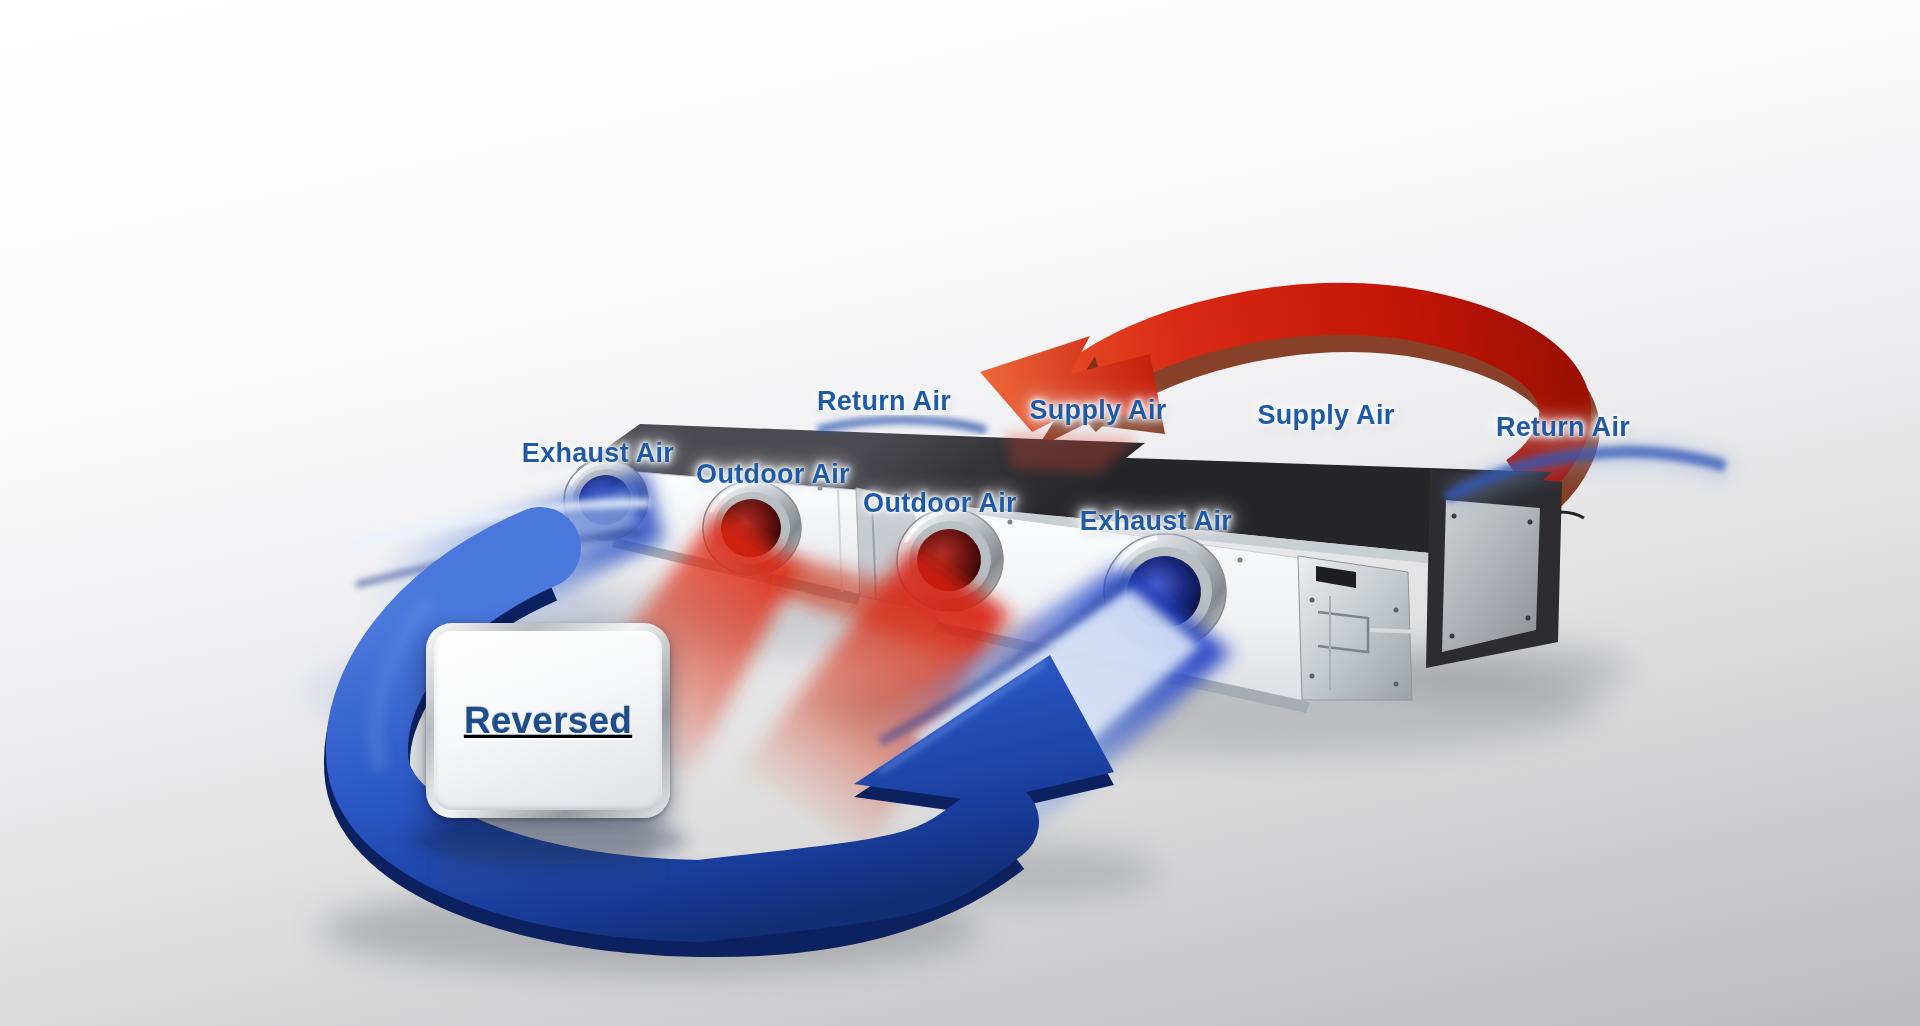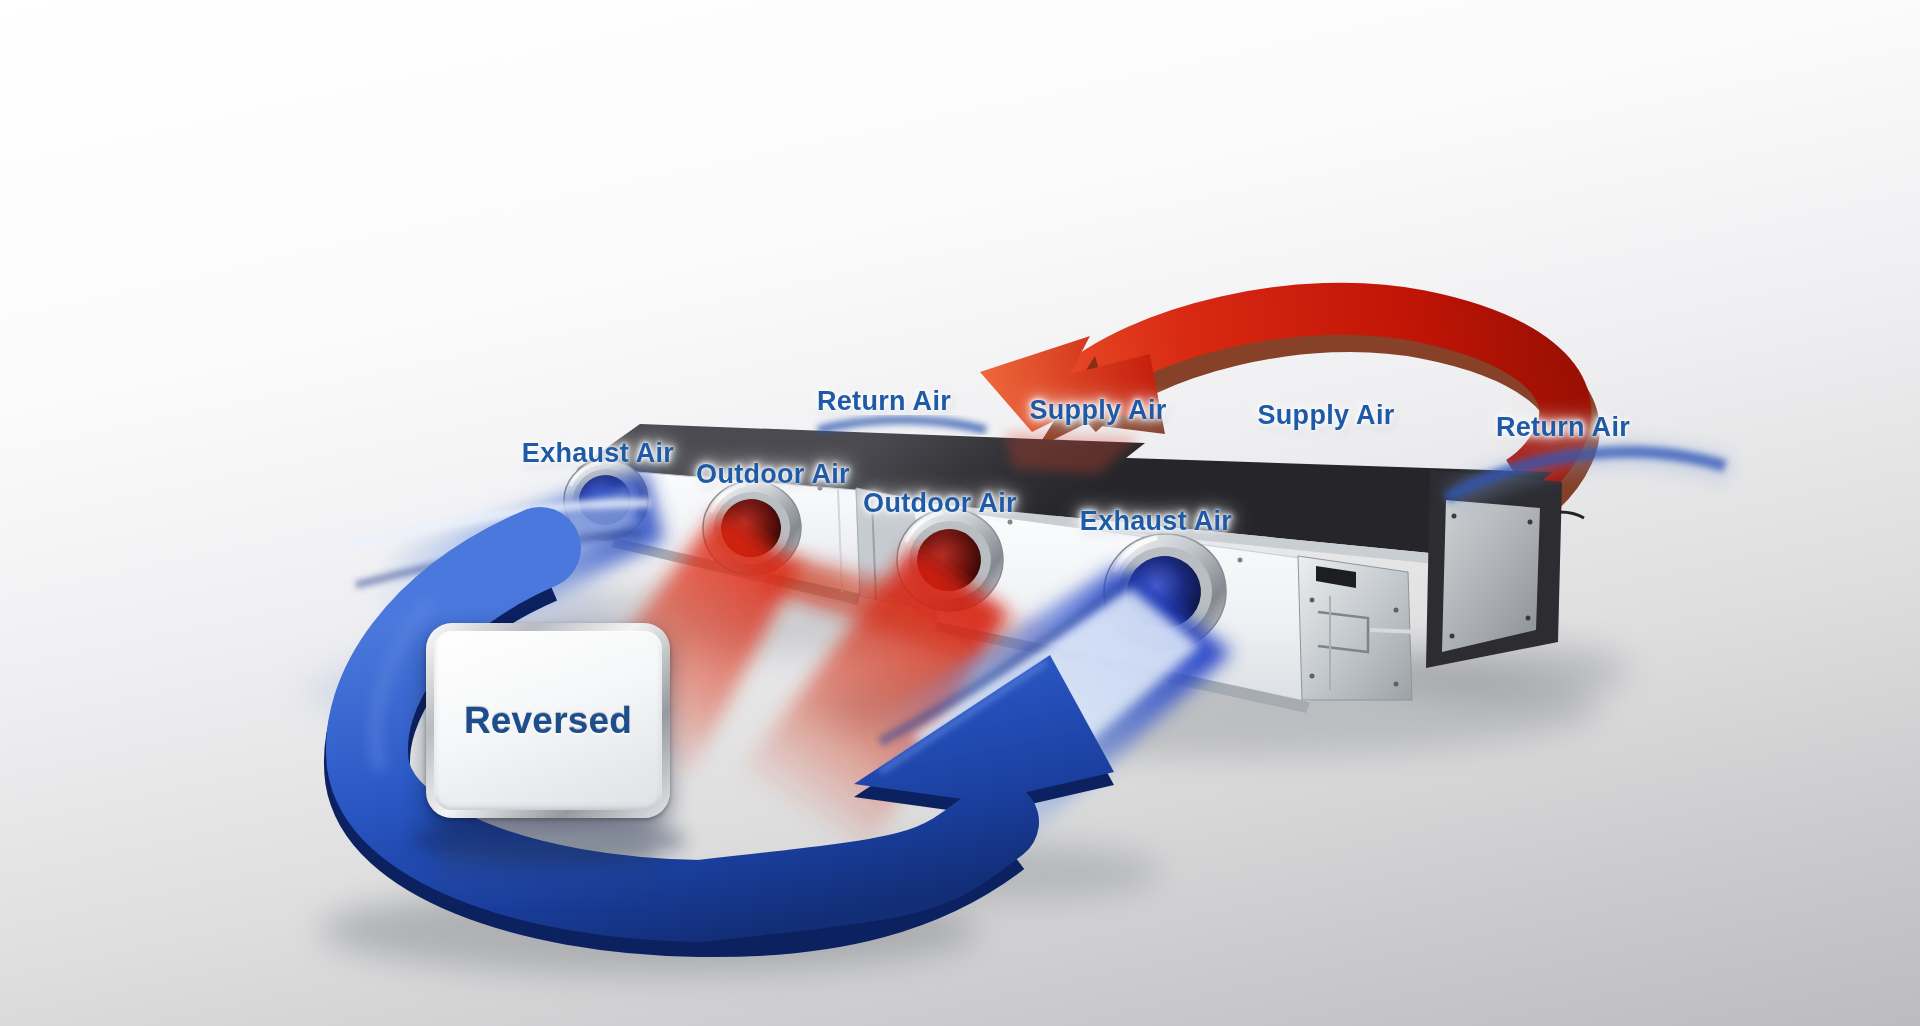--- a/index.html
+++ b/index.html
@@ -18,21 +18,21 @@
   .badge{
     position:absolute;left:426px;top:623px;width:244px;height:195px;box-sizing:border-box;
     border-radius:26px;padding:8px;
     background:linear-gradient(135deg,#fdfdfd 0%,#b8bbbf 25%,#f2f3f4 48%,#969a9e 75%,#e3e5e7 100%);
     box-shadow:0 10px 22px rgba(10,20,50,.45),0 2px 4px rgba(0,0,0,.3);
   }
   .badge-inner{
     width:100%;height:100%;box-sizing:border-box;border-radius:18px;
     background:linear-gradient(160deg,#ffffff 0%,#f6f7f8 45%,#e7e9ec 78%,#dfe2e5 100%);
     box-shadow:inset 0 2px 3px rgba(255,255,255,.95),inset 0 -2px 5px rgba(120,130,145,.35);
-    display:flex;flex-direction:column;align-items:center;justify-content:center;
+    display:flex;flex-direction:column;align-items:center;justify-content:center;text-decoration:underline;
   }
   .badge-line{
     font-weight:bold;font-size:37px;line-height:44px;color:#1d4d8a;letter-spacing:.2px;
     text-shadow:0 2px 1px rgba(255,255,255,.85),0 -1px 1px rgba(30,50,80,.35);
   }
   .badge-reflection{
     position:absolute;left:440px;top:842px;width:216px;height:64px;border-radius:18px;
     background:linear-gradient(180deg,rgba(60,70,90,.22),rgba(60,70,90,0));
     filter:blur(7px);
   }

